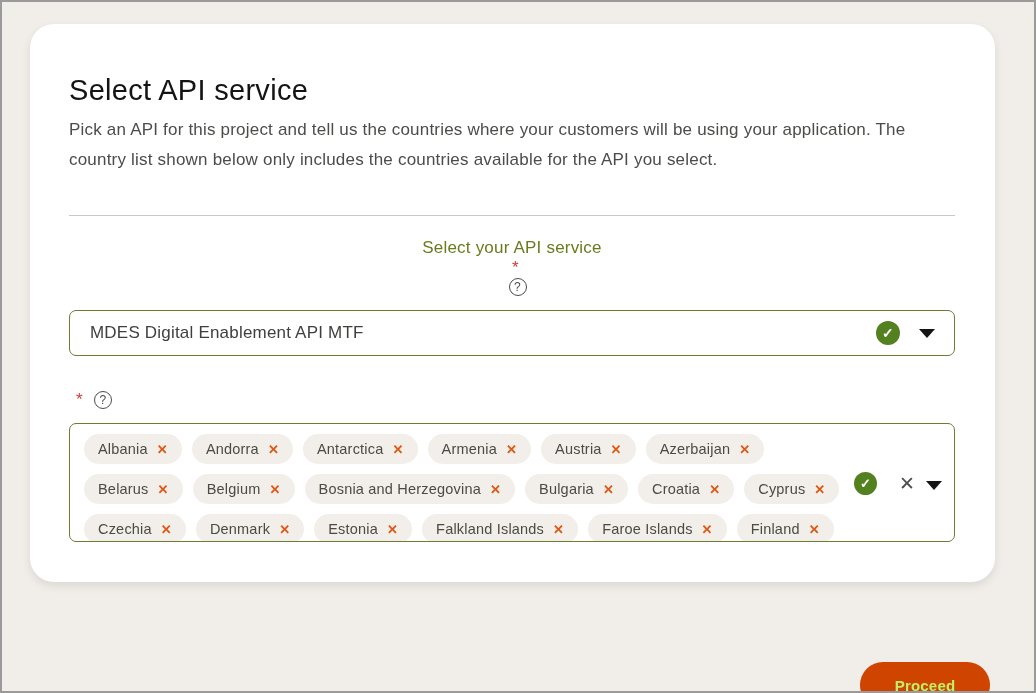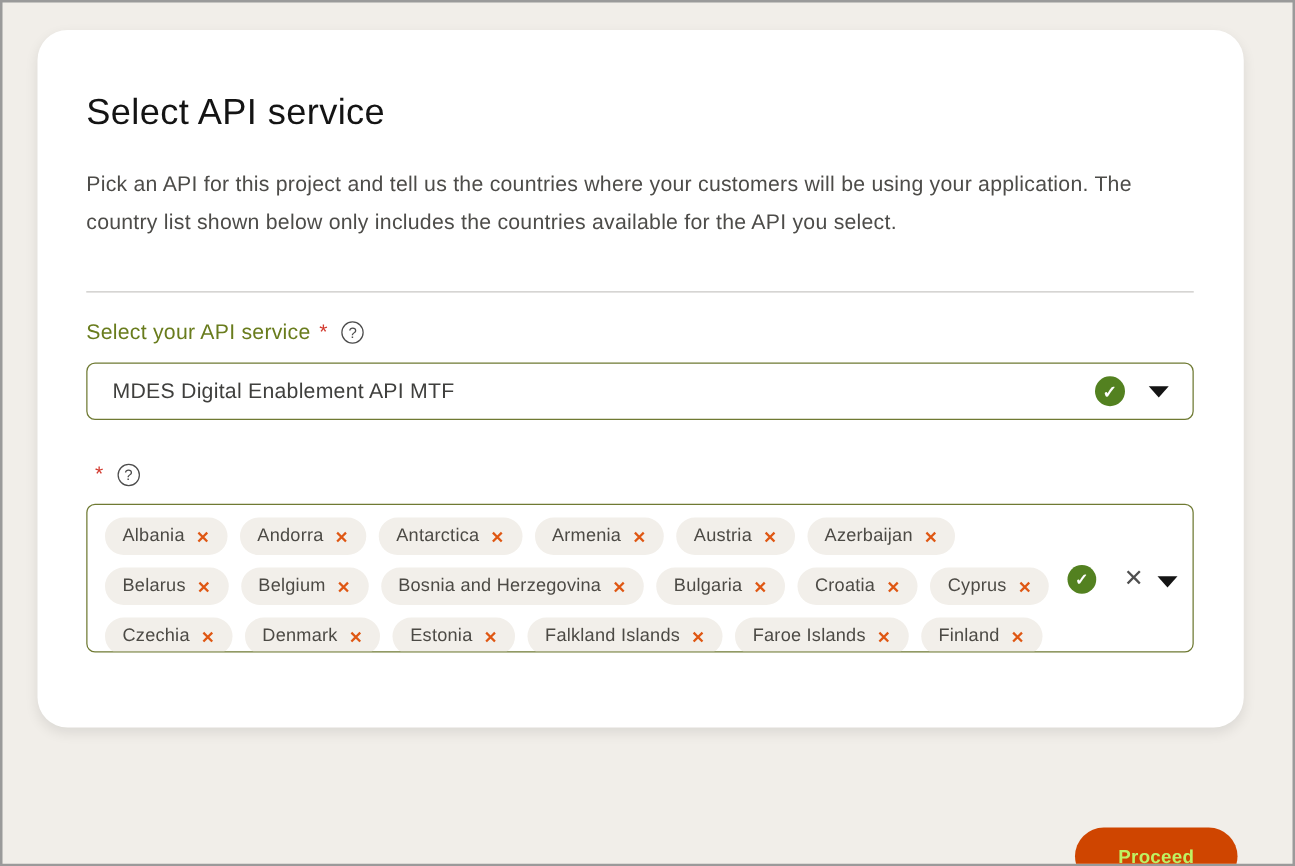--- a/index.html
+++ b/index.html
@@ -17,30 +17,30 @@
     background:#ffffff;
     border-radius:24px;
     box-shadow:0 4px 10px rgba(0,0,0,0.09);
     padding:42px 40px 0 39px;
   }
   .page-title {
     font-size:29px; font-weight:400; color:#141414;
     letter-spacing:0.3px; line-height:36px; margin-top:6px;
   }
   .page-desc {
-    margin-top:25px; max-width:888px;
+    margin-top:7px; max-width:888px;
     font-size:17px; line-height:30px; letter-spacing:0.2px;
     color:#4d4c49;
   }
   .divider { margin-top:40px; border:none; border-top:1px solid #c9c8c5; }
   .field-label-row {
     display:flex; align-items:center;
     font-size:17px; color:#697c1d; letter-spacing:0.2px;
   }
-  .field-label-row.first { margin-top:22px; }
+  .field-label-row.first { margin-top:22px;flex-direction:column; }
   .field-label-row.second { margin-top:34px; }
   .required-star { color:#d23b30; margin-left:7px; font-size:17px; }
   .help-icon {
     width:18px; height:18px; margin-left:11px;
     border:1px solid #4d4d4d; border-radius:50%;
     display:inline-flex; align-items:center; justify-content:center;
     font-size:12px; color:#4d4d4d; line-height:1;
   }
   .select-box {
     margin-top:14px; height:46px;

